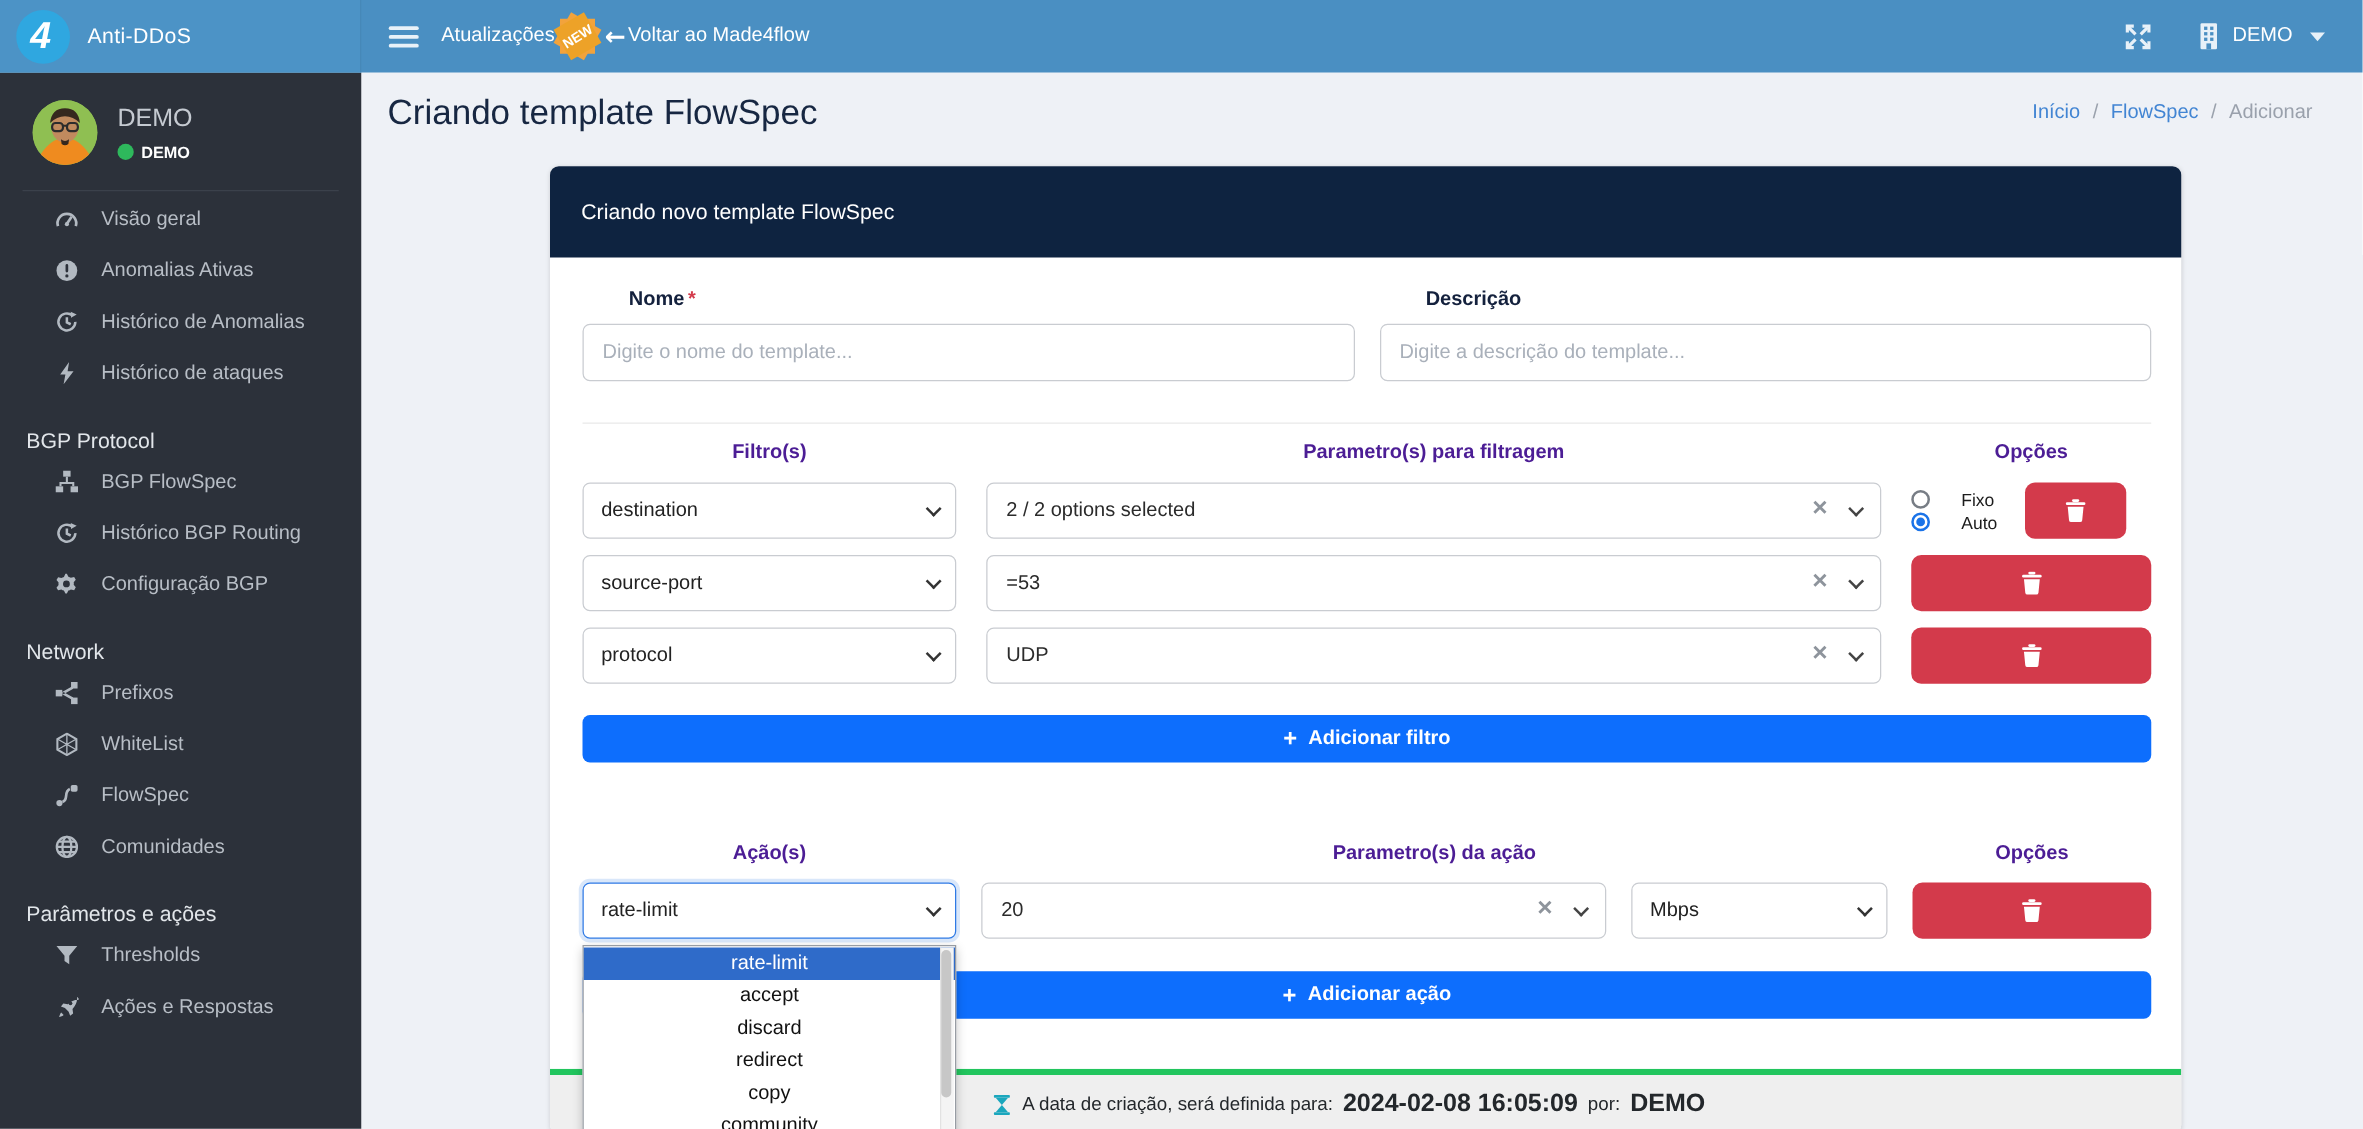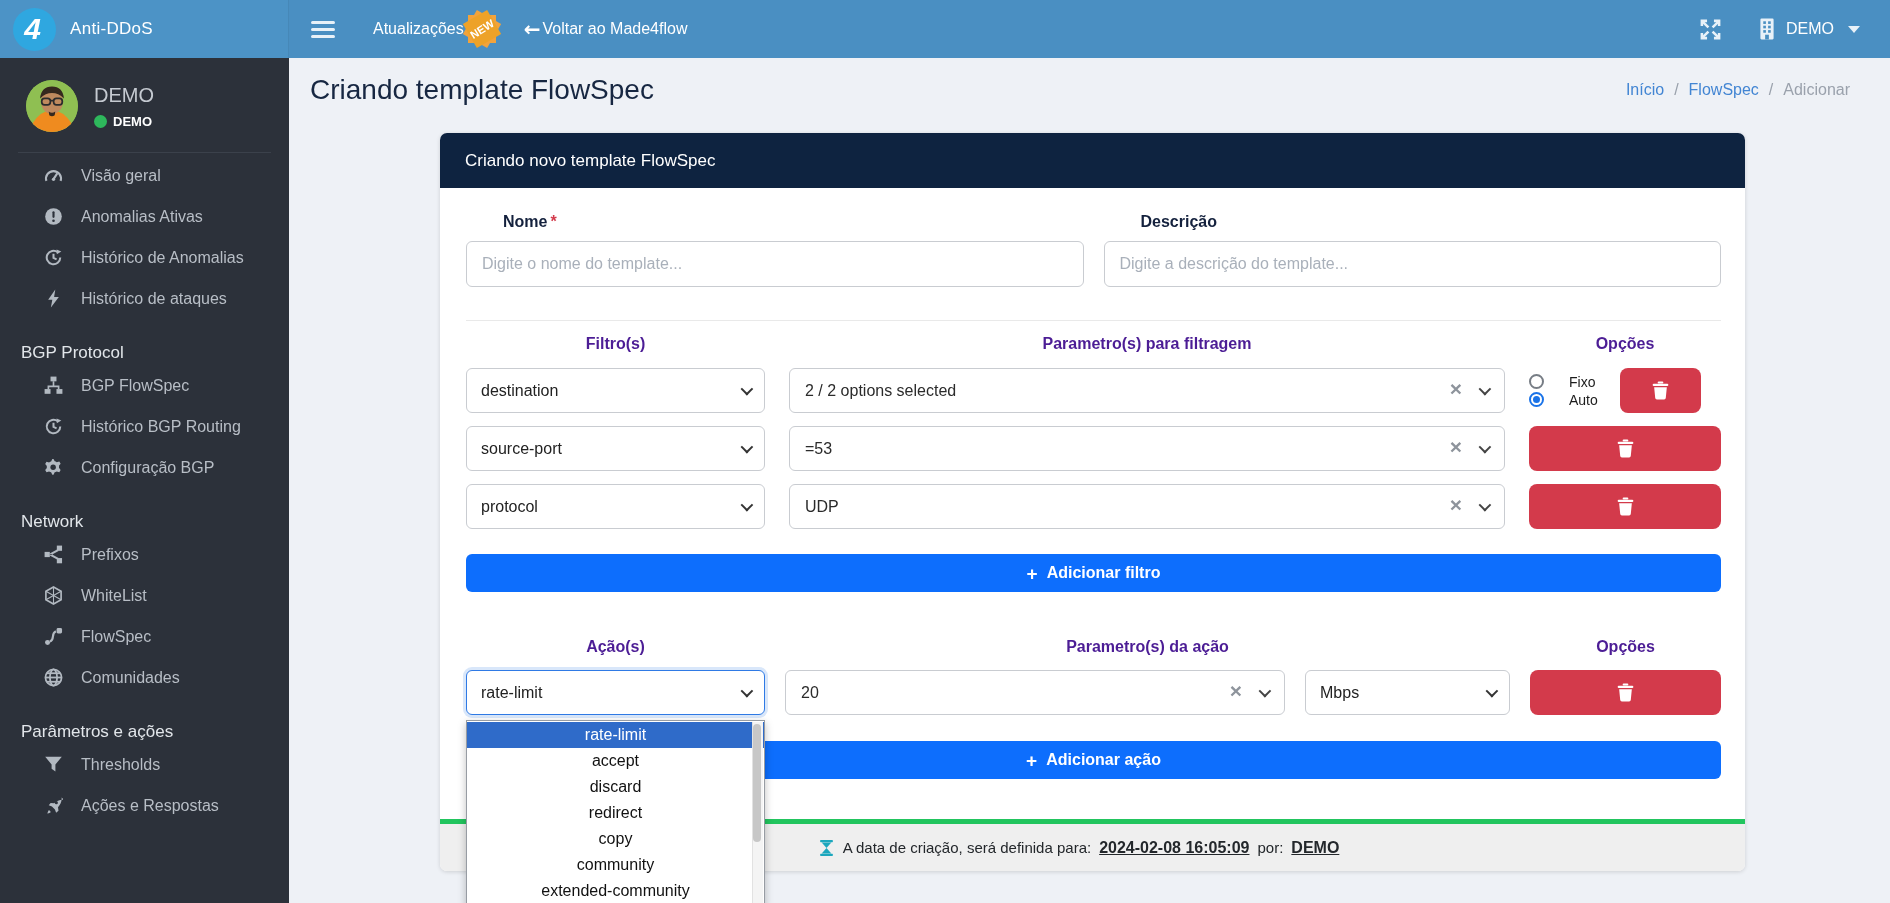--- a/index.html
+++ b/index.html
@@ -5,21 +5,21 @@
   * { box-sizing: border-box; margin: 0; padding: 0; }
   html,body { width:1890px; height:903px; overflow:hidden; }
   body { font-family:"Liberation Sans", sans-serif; background:#eef1f6; color:#1c2430; }
 
   
   .topbar { position:absolute; top:0; left:0; width:1890px; height:58px; background:#4a8fc2; display:flex; align-items:stretch; z-index:60; }
   .brand { width:289px; display:flex; align-items:center; gap:14px; padding-left:13px; background:#4c93c6; border-right:1px solid rgba(0,0,0,.07); }
   .logo { width:43px; height:43px; border-radius:50%; background:#2fa7e0; display:flex; align-items:center; justify-content:center; flex:0 0 auto; }
   .logo span { color:#fff; font-size:30px; font-weight:bold; font-style:italic; line-height:1; transform:translateX(-2px); }
   .brand-name { color:#fff; font-size:17px; letter-spacing:.3px; }
-  .topbar-left { display:flex; align-items:center; gap:38px; padding-left:22px; }
+  .topbar-left { display:flex; align-items:center; gap:18px; padding-left:22px; }
   .hamburger { width:24px; display:flex; flex-direction:column; gap:4px; cursor:pointer; }
   .hamburger i { display:block; height:3px; border-radius:2px; background:#e8f1f8; }
   .tblink { color:#fff; font-size:16px; display:flex; align-items:center; cursor:pointer; position:relative; }
   .star-badge { position:absolute; right:-40px; top:-13px; width:44px; height:44px; }
   .back-arrow { font-size:20px; font-weight:bold; margin-right:2px; font-family:"DejaVu Sans",sans-serif; }
   .topbar-right { margin-left:auto; display:flex; align-items:center; gap:36px; padding-right:30px; }
   .org-switch { display:flex; align-items:center; gap:10px; color:#fff; font-size:16px; cursor:pointer; }
   .caret { width:0; height:0; border-left:6px solid transparent; border-right:6px solid transparent; border-top:7px solid #e8f1f8; margin-left:4px; }
 
   
@@ -38,21 +38,21 @@
 
   
   .main { position:absolute; top:58px; left:289px; width:1601px; height:845px; }
   .page-head { display:flex; justify-content:space-between; align-items:center; padding:16px 40px 0 21px;text-align:center; }
   .page-title { font-size:28px; font-weight:400; color:#172742; }
   .breadcrumb { font-size:16px; color:#9aa1ac; display:flex; gap:10px; }
   .breadcrumb .lnk { color:#4285d3; cursor:pointer; }
 
   
   .card { width:1305px; margin:27px 0 0 151px; background:#fff; border-radius:7px; box-shadow:0 1px 4px rgba(0,0,0,.14); position:relative; }
-  .card-header { background:#0e2340; color:#fff; font-size:17px; height:55px; display:flex; align-items:center; padding-left:25px; border-radius:7px 7px 0 0; }
+  .card-header { background:#0e2340; color:#fff; font-size:17px; height:73px; display:flex; align-items:center; padding-left:25px; border-radius:7px 7px 0 0; }
   .card-body { padding:25px 24px 40px 26px; }
   .two-col { display:flex; gap:20px; }
   .fgroup { flex:1; }
   .flabel { font-size:16px; font-weight:bold; color:#14213d;margin-left:37px; }
   .req { color:#d33a4b; margin-left:3px; }
   .tinput { margin-top:10px; width:100%; height:46px; border:1px solid #c9ccd1; border-radius:6px; padding:0 15px; font-size:16px; font-family:"Liberation Sans",sans-serif; color:#333; background:#fff; }
   .tinput::placeholder { color:#a9b0ba; }
   .hr { border:none; border-top:1px solid #e9e9e9; margin:33px 0 14px 0; }
 
   .fgrid { display:grid; grid-template-columns:299px 716px 1fr; column-gap:24px; row-gap:13px; align-items:start; }
@@ -68,33 +68,33 @@
   .radio { display:flex; align-items:center; gap:25px; font-size:14px; color:#1c1c1c; cursor:pointer;text-align:right; }
   .rdot { width:15px; height:15px; border:2px solid #777d85; border-radius:50%; position:relative; background:#fff; }
   .radio.checked .rdot { border-color:#1a73e8; }
   .radio.checked .rdot::after { content:''; position:absolute; inset:2px; border-radius:50%; background:#1a73e8; }
   .btn-trash { background:#d33a4b; border:none; border-radius:8px; height:45px; display:flex; align-items:center; justify-content:center; cursor:pointer; }
   .btn-trash.small { width:81px; }
   .btn-trash.wide { width:100%; }
   .btn-add { margin-top:25px; width:100%; height:38px; background:#0d6efd; color:#fff; border:none; border-radius:6px; font-size:16px; font-weight:bold; display:flex; align-items:center; justify-content:center; gap:9px; cursor:pointer; font-family:"Liberation Sans",sans-serif; }
   .plus-glyph { font-size:19px; font-weight:bold; line-height:1; }
 
-  .agrid { display:grid; grid-template-columns:299px 500px 205px 1fr; column-gap:20px; row-gap:12px; margin-top:46px; align-items:start; }
+  .agrid { display:grid; grid-template-columns:299px 500px 205px 1fr; column-gap:20px; row-gap:12px; margin-top:64px; align-items:start; }
   .span23 { grid-column:2 / 4; }
 
   
   .sel-wrap { position:relative;text-align:center; }
   .listbox { position:absolute; left:0; top:calc(100% + 5px); width:100%; background:#fff; border:1px solid #979ca3; box-shadow:0 3px 8px rgba(0,0,0,.25); z-index:80; padding:1px 0; }
   .lopt { height:26px; line-height:26px; padding:0 11px; font-size:16px; color:#111; cursor:pointer; }
   .lopt.selected { background:#2f6bc9; color:#fff; }
   .lb-rail { position:absolute; top:1px; right:1px; bottom:1px; width:11px; background:#f4f4f4; border-left:1px solid #e2e2e2; }
   .lb-thumb { position:absolute; top:2px; right:2px; width:8px; height:118px; border-radius:4px; background:#c7c7c7; }
 
   .card-footer { background:#efefef; border-top:5px solid #22c55e; height:52px; border-radius:0 0 7px 7px; display:flex; align-items:center; justify-content:center; gap:8px; padding-right:28px; font-size:15px; color:#23272b; }
-  .card-footer b { font-size:16px;text-decoration:underline; }
+  .card-footer b { font-size:20px; }
   .hourglass { width:17px; height:18px; }
 </style>
 </head>
 <body>
 
 <header class="topbar">
   <div class="brand">
     <div class="logo">
         <span>4</span>
       </div>

